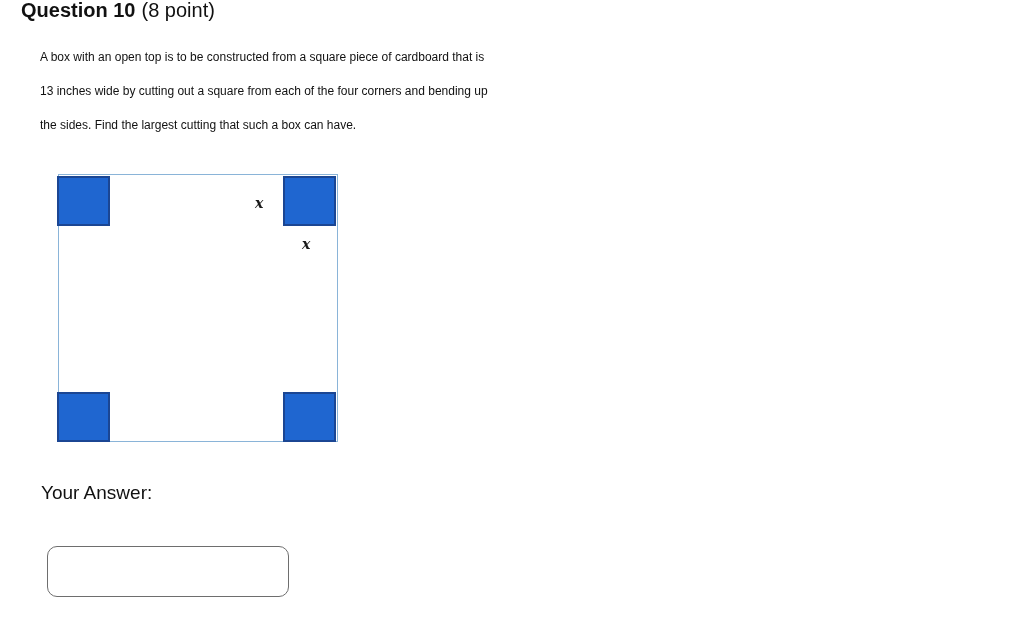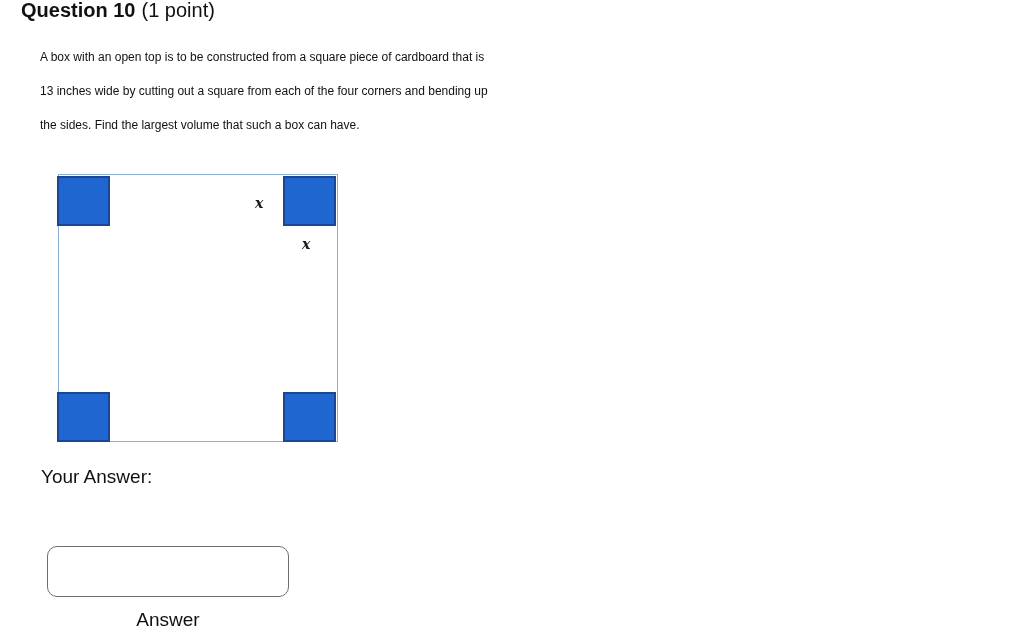--- a/index.html
+++ b/index.html
@@ -76,21 +76,21 @@
     line-height: 14px;
     color: #1a1a1a;
   }
   .xlabel.x-top { left: 197px; top: 22px; }
   .xlabel.x-side { left: 244px; top: 63px; }
 
   
   .your-answer {
     position: absolute;
     left: 41px;
-    top: 464px;
+    top: 480px;
     font-size: 19px;
     line-height: 26px;
   }
   .answer-input {
     position: absolute;
     left: 47px;
     top: 546px;
     width: 242px;
     height: 51px;
     box-sizing: border-box;
@@ -111,38 +111,37 @@
     font-size: 19px;
     line-height: 26px;
   }
 </style>
 </head>
 <body>
 
 <div class="page">
 
   <div class="q-header">
-    <span class="q-num">Question 10</span><span class="q-points">(1 point)</span>
+    <span class="q-num">Question 10</span><span class="q-points">(8 point)</span>
   </div>
 
   <div class="q-body">
     <div>A box with an open top is to be constructed from a square piece of cardboard that is</div>
     <div>13 inches wide by cutting out a square from each of the four corners and bending up</div>
-    <div>the sides. Find the largest volume that such a box can have.</div>
+    <div>the sides. Find the largest cutting that such a box can have.</div>
   </div>
 
   <div class="figure">
     <div class="outline"></div>
     <div class="cutout tl"></div>
     <div class="cutout tr"></div>
     <div class="cutout bl"></div>
     <div class="cutout br"></div>
     <span class="xlabel x-top">x</span>
     <span class="xlabel x-side">x</span>
   </div>
 
   <div class="your-answer">Your Answer:</div>
 
   <input type="text" class="answer-input" value="" style="">
 
-  <div class="answer-label">Answer</div>
 
 </div>
 
 </body></html>

